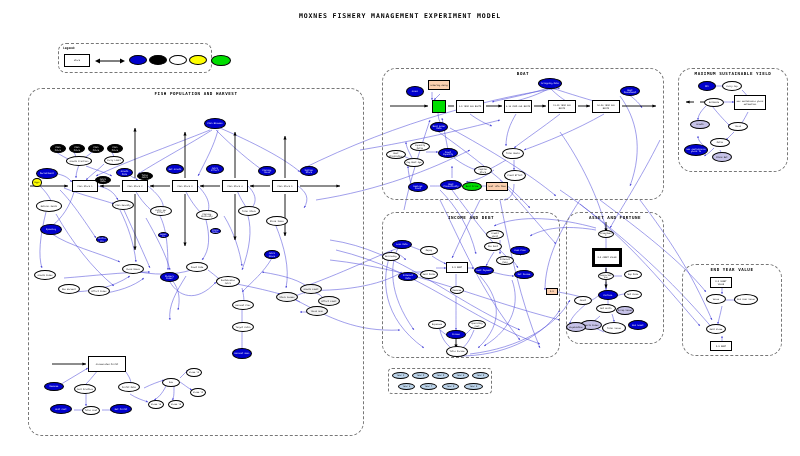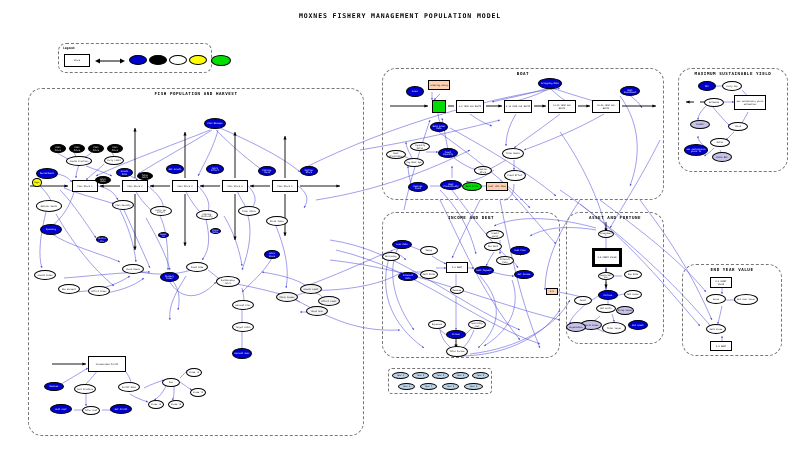--- a/index.html
+++ b/index.html
@@ -50,21 +50,21 @@
   .c-lav{background:#c6c2e8;color:#000;}
   .c-peach{background:#fcd0b0;color:#000;border:1px solid #000;}
   .c-ltgrey{background:#f2f2f2;color:#000;}
   .c-greensq{background:#00dd00;color:#000;border:1px solid #000;}
 </style>
 </head>
 <body>
 
 <div id="stage">
 
-  <div class="title">MOXNES FISHERY MANAGEMENT POPULATION MODEL</div>
+  <div class="title">MOXNES FISHERY MANAGEMENT EXPERIMENT MODEL</div>
 
   <svg id="diagram" viewBox="0 0 800 456" preserveAspectRatio="none">
     <defs>
       <marker id="ah" markerWidth="5" markerHeight="5" refX="4" refY="1.8" orient="auto" markerUnits="strokeWidth">
         <path d="M0,0 L4,1.8 L0,3.6 z" fill="#4a46d8"></path>
       </marker>
       <marker id="ahk" markerWidth="5" markerHeight="5" refX="4" refY="1.8" orient="auto" markerUnits="strokeWidth">
         <path d="M0,0 L4,1.8 L0,3.6 z" fill="#000"></path>
       </marker>
     </defs>

